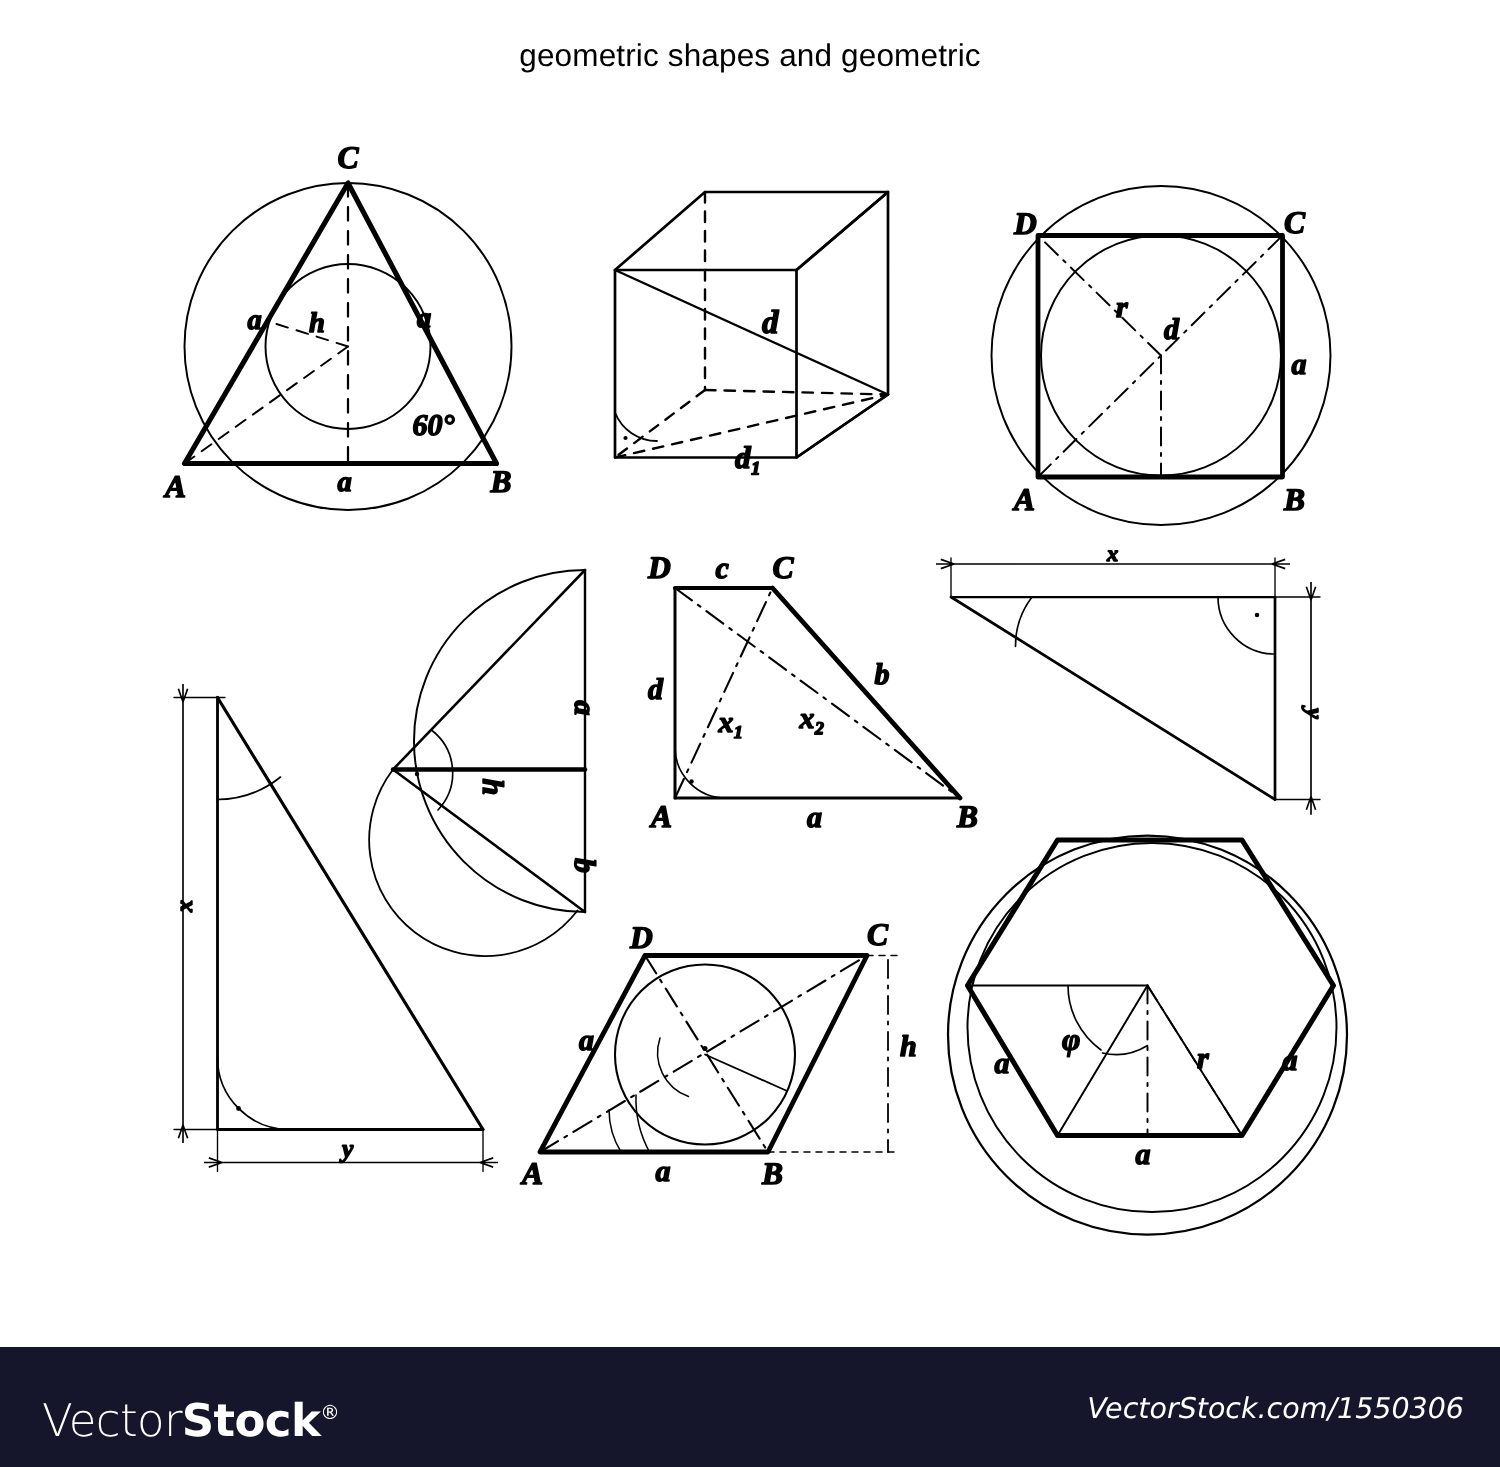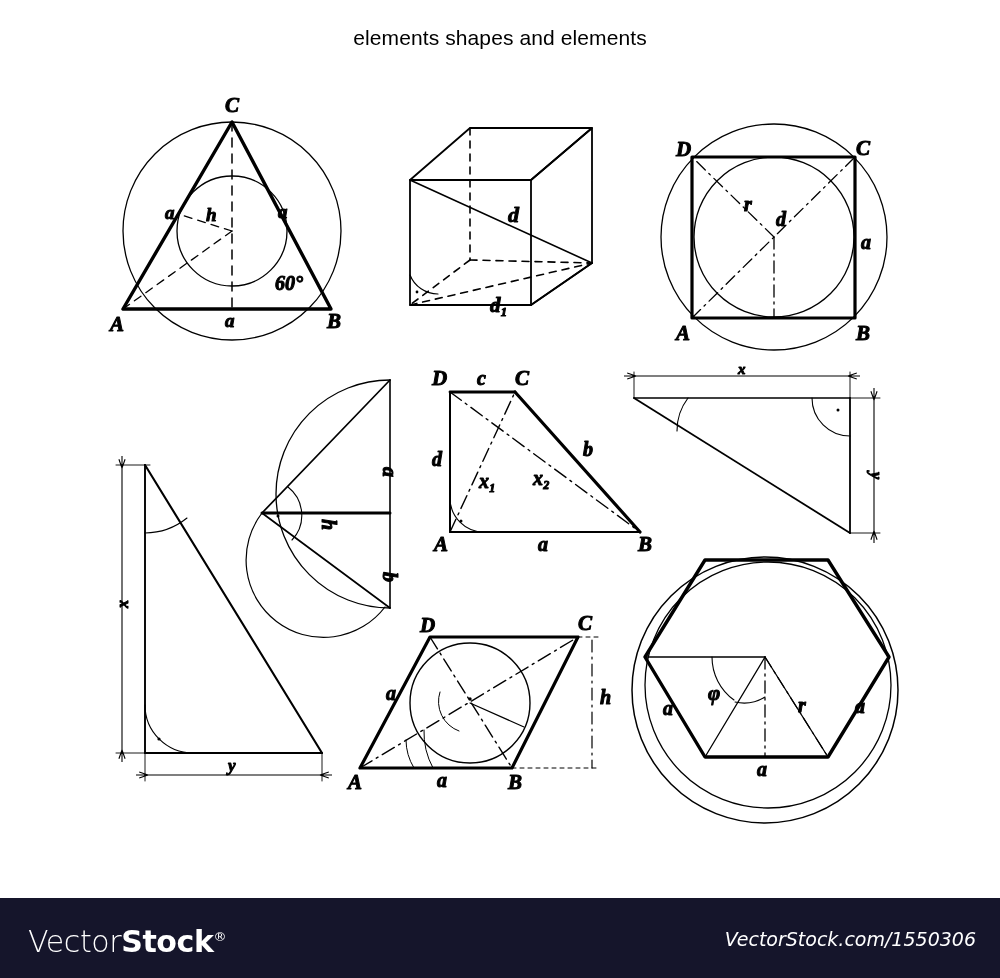--- a/index.html
+++ b/index.html
@@ -48,21 +48,21 @@
     height: 80px;
     background: #15152b;
   }
   #brand {
     position: absolute;
     left: 28px;
     top: 21px;
     color: #ffffff;
     font-family: "DejaVu Sans", sans-serif;
     font-size: 30px;
-    line-height: 36px;
+    line-height: 48px;
     white-space: nowrap;
     letter-spacing: -0.4px;
   }
   #brand .thin { font-weight: 300; }
   #brand .bold { font-weight: 700; }
   #brand .reg {
     font-size: 13px;
     vertical-align: super;
     font-weight: 400;
   }
@@ -82,21 +82,21 @@
     font-style: italic;
     font-weight: bold;
     fill: #000;
   }
 </style>
 </head>
 <body>
 
 <div id="canvas-area">
 
-  <div id="page-title">elements shapes and elements</div>
+  <div id="page-title">geometric shapes and geometric</div>
 
   <svg id="figures" width="1000" height="898" viewBox="0 0 1000 898" xmlns="http://www.w3.org/2000/svg">
 
     <defs>
       <marker id="arrL" markerWidth="12" markerHeight="8" refX="11" refY="4" orient="auto">
         <path d="M11,4 L0,4 M11,4 L3,1.2 M11,4 L3,6.8" stroke="#000" stroke-width="1" fill="none"></path>
       </marker>
       <marker id="arrR" markerWidth="12" markerHeight="8" refX="1" refY="4" orient="auto">
         <path d="M1,4 L12,4 M1,4 L9,1.2 M1,4 L9,6.8" stroke="#000" stroke-width="1" fill="none"></path>
       </marker>

